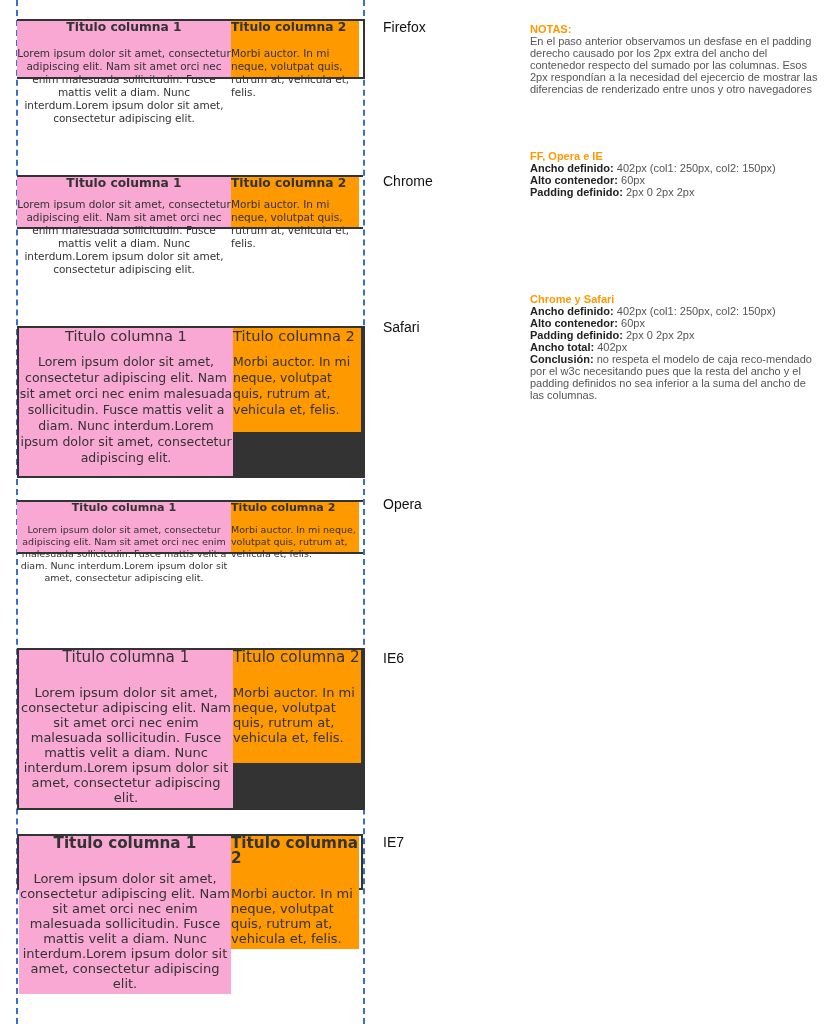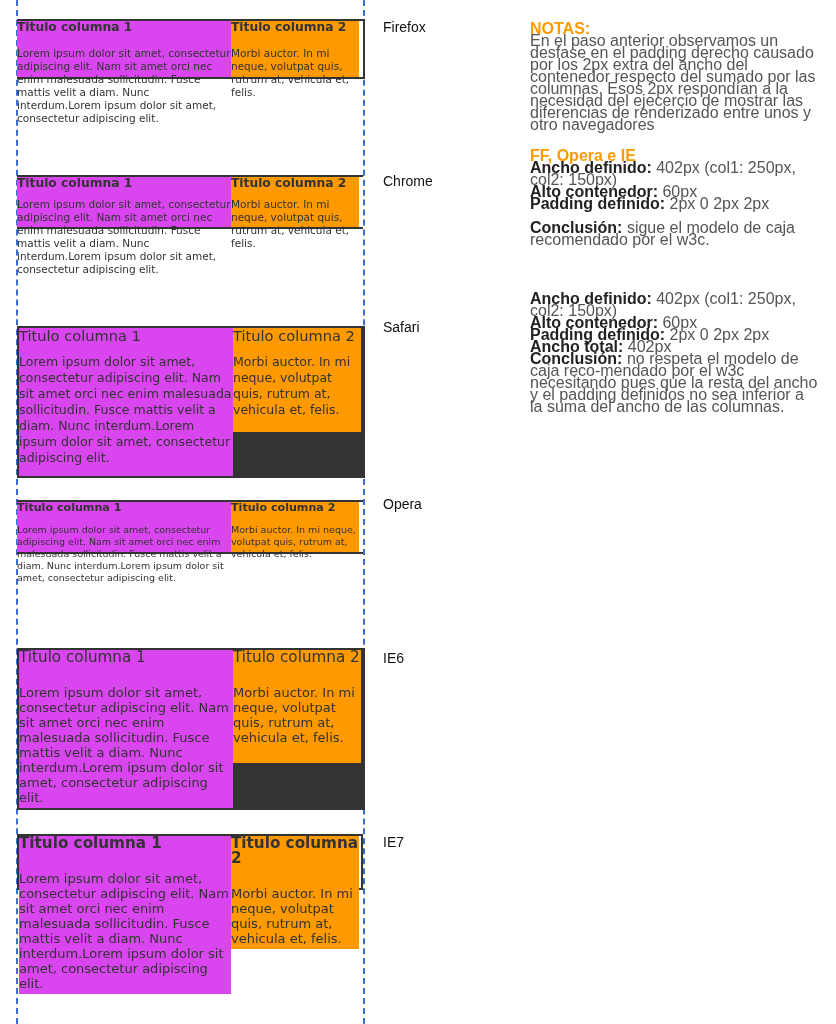--- a/index.html
+++ b/index.html
@@ -5,28 +5,28 @@
   html, body { margin:0; padding:0; background:#ffffff; }
   body { width:836px; height:1024px; position:relative; overflow:hidden; font-family:"DejaVu Sans", sans-serif; }
   .vline { position:absolute; top:0; bottom:0; width:0; border-left:2px dashed #3a6fd0; }
   .vline.l { left:16px; }
   .vline.r { left:363px; }
 
   .demo { position:absolute; left:17px; }
   .box { position:relative; width:344px; border:2px solid #333; background:#333; }
   .box.nobg { background:transparent; }
   .col { position:absolute; top:0; color:#333; }
-  .col1 { left:0; width:214px; background:#d946ef; }
+  .col1 { left:0; width:214px; background:#f9a8d4;text-align:center; }
   .col2 { left:214px; width:128px; background:#ff9900; }
   .col h3 { margin:0; font-weight:bold; }
   .col p { margin:0; }
 
   .lbl { position:absolute; left:383px; font-family:"Liberation Sans", sans-serif; font-size:14px; color:#111; }
 
-  .notes { position:absolute; left:530px; width:290px; font-family:"Liberation Sans", sans-serif; font-size:16px; line-height:12px; color:#555; }
+  .notes { position:absolute; left:530px; width:290px; font-family:"Liberation Sans", sans-serif; font-size:11px; line-height:12px; color:#555; }
   .notes .h { color:#ff9900; font-weight:bold; }
   .notes b { color:#222; }
   .notes p { margin:0; }
 </style>
 </head>
 <body>
 
 <div class="vline l"></div>
 <div class="vline r"></div>
 
@@ -121,22 +121,22 @@
 <div class="notes" style="top:23px;">
   <p class="h">NOTAS:</p>
   <p>En el paso anterior observamos un desfase en el padding derecho causado por los 2px extra del ancho del contenedor respecto del sumado por las columnas. Esos 2px respondían a la necesidad del ejecercio de mostrar las diferencias de renderizado entre unos y otro navegadores</p>
 </div>
 
 <div class="notes" style="top:150px;">
   <p class="h">FF, Opera e IE</p>
   <p><b>Ancho definido:</b> <span>402px (col1: 250px, col2: 150px)</span></p>
   <p><b>Alto contenedor:</b> <span>60px</span></p>
   <p><b>Padding definido:</b> <span>2px 0 2px 2px</span></p>
-  <p style="margin-top:12px;"><b>Conclusión:</b> <span>sigue el modelo de caja recomendado por el w3c.</span></p>
 </div>
 
 <div class="notes" style="top:293px;">
+  <p class="h">Chrome y Safari</p>
   <p><b>Ancho definido:</b> <span>402px (col1: 250px, col2: 150px)</span></p>
   <p><b>Alto contenedor:</b> <span>60px</span></p>
   <p><b>Padding definido:</b> <span>2px 0 2px 2px</span></p>
   <p><b>Ancho total:</b> <span>402px</span></p>
   <p style=""><b>Conclusión:</b> <span>no respeta el modelo de caja reco-mendado por el w3c necesitando pues que la resta del ancho y el padding definidos no sea inferior a la suma del ancho de las columnas.</span></p>
 </div>
 
 </body></html>

